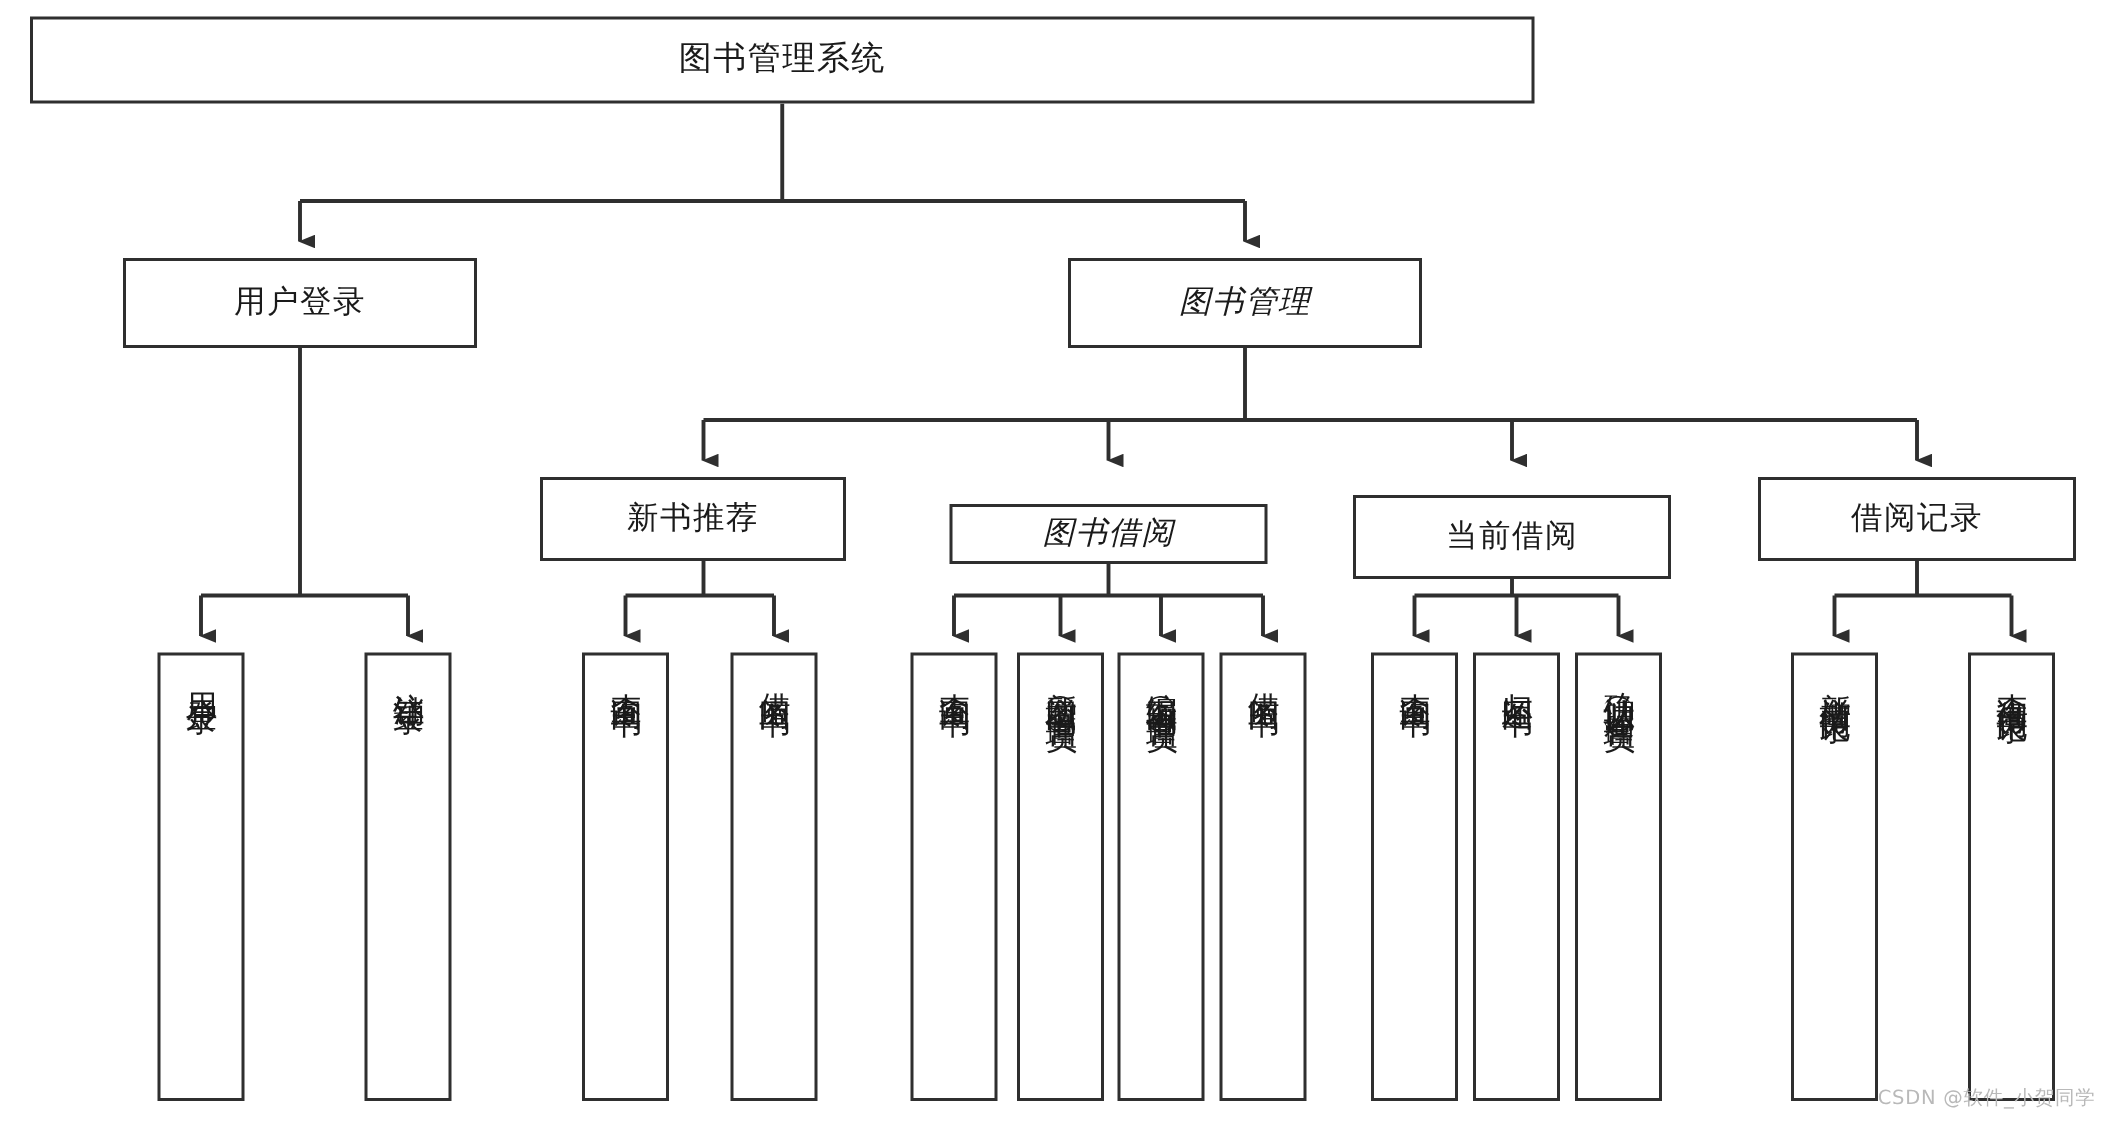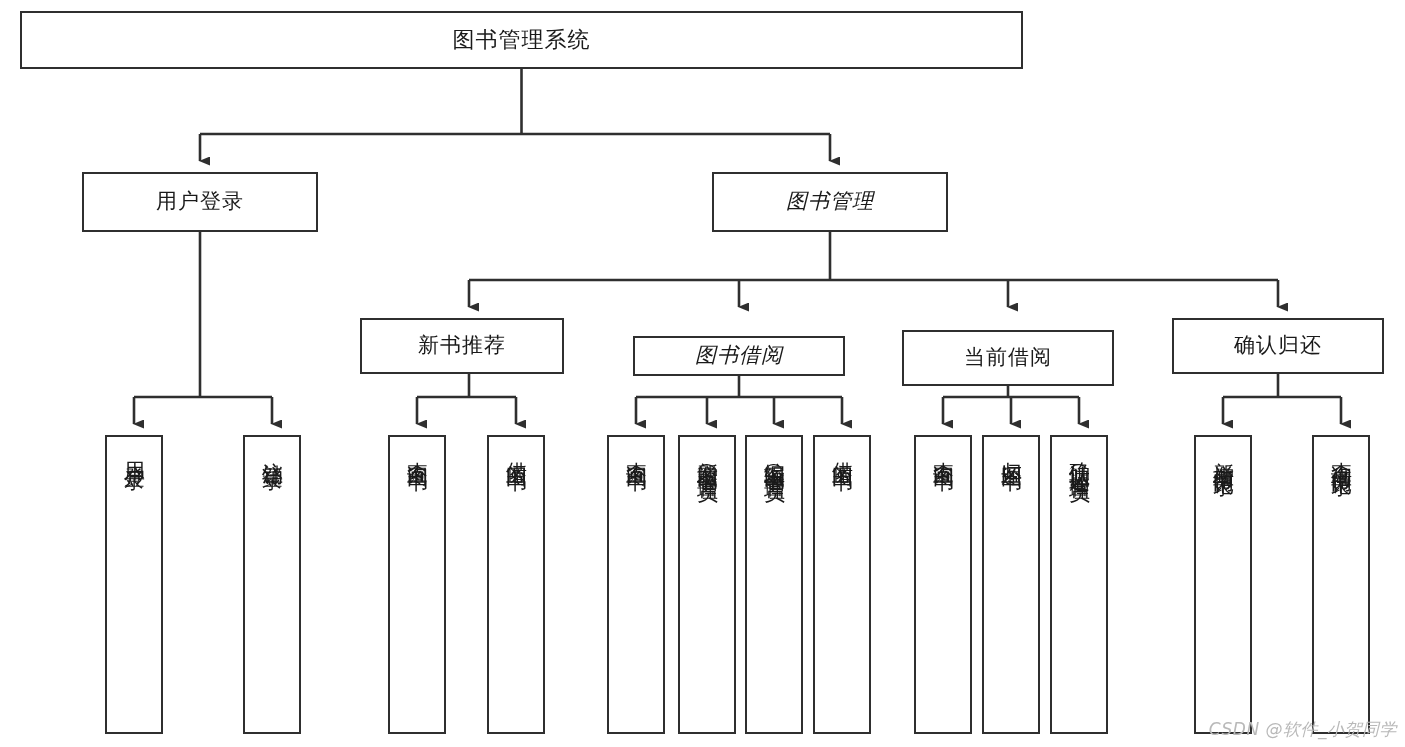--- a/index.html
+++ b/index.html
@@ -58,26 +58,25 @@
     writing-mode: vertical-rl;
     text-orientation: upright;
     font-size: 21px;
     letter-spacing: 3px;
     line-height: 1;
   }
   .watermark {
     position: absolute;
     right: 8px;
     bottom: 6px;
-    font-size: 17px;
+    font-size: 13px;
     color: #b9b9b9;
     letter-spacing: 0.5px;
     white-space: nowrap;
     pointer-events: none;
-    font-style: italic;
   }
 </style>
 </head>
 <body>
 
 <div id="canvas">
 
   <svg id="wires" viewBox="0 0 1405 747" xmlns="http://www.w3.org/2000/svg">
     <defs>
       <marker id="arrow" markerWidth="9" markerHeight="11" refX="4.5" refY="10" orient="auto" markerUnits="userSpaceOnUse">
@@ -134,21 +133,21 @@
       <div class="node horiz" style="left: 360px; top: 318px; width: 204px; height: 56px;">
         <span class="label">新书推荐</span>
       </div>
       <div class="node horiz" style="left: 633px; top: 336px; width: 212px; height: 40px; font-style: italic;">
         <span class="label">图书借阅</span>
       </div>
       <div class="node horiz" style="left: 902px; top: 318px; width: 212px; height: 56px; margin-top: 12px;">
         <span class="label">当前借阅</span>
       </div>
       <div class="node horiz" style="left: 1172px; top: 318px; width: 212px; height: 56px;">
-        <span class="label">确认归还</span>
+        <span class="label">借阅记录</span>
       </div>
       <div class="node vert" style="left: 105px; top: 435px; width: 58px; height: 299px;">
         <span class="label">用户登录</span>
       </div>
       <div class="node vert" style="left: 243px; top: 435px; width: 58px; height: 299px;">
         <span class="label">注销登录</span>
       </div>
       <div class="node vert" style="left: 388px; top: 435px; width: 58px; height: 299px;">
         <span class="label">查询图书</span>
       </div>

